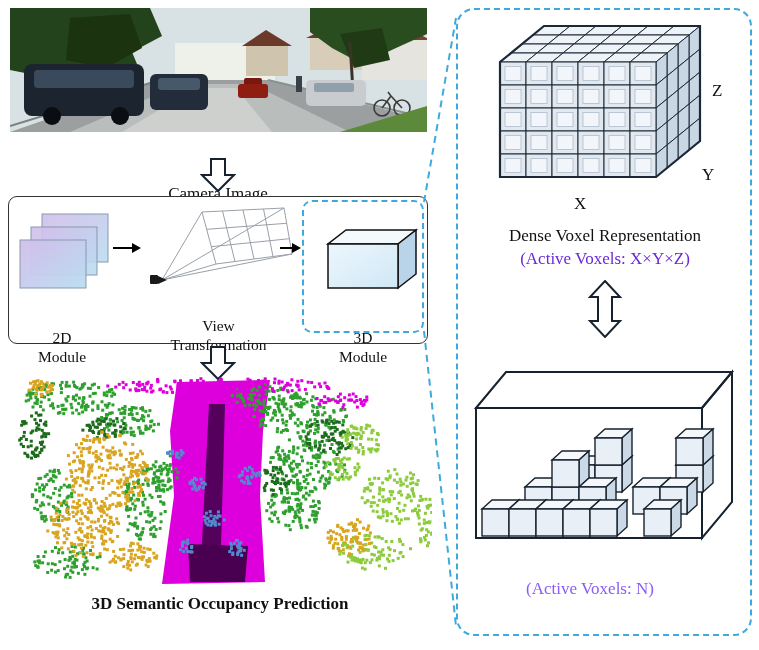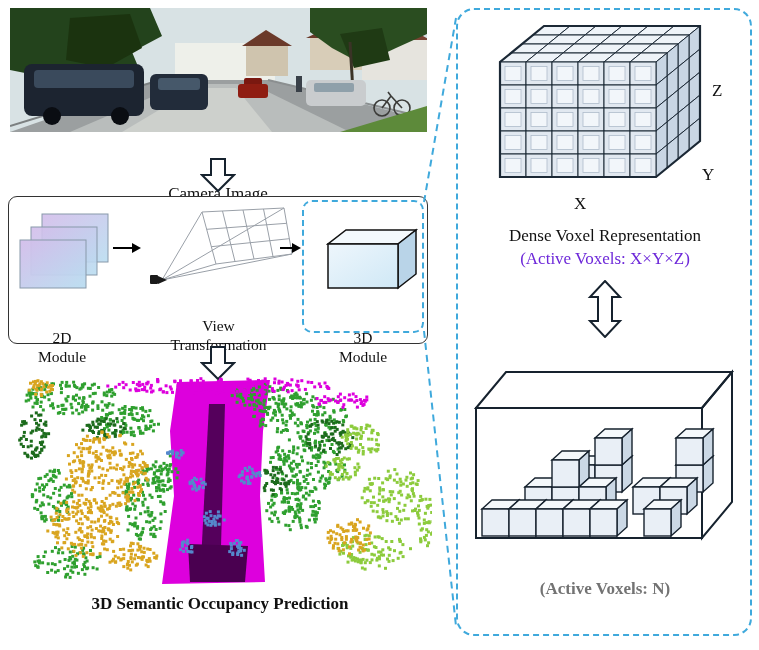--- a/index.html
+++ b/index.html
@@ -2750,15 +2750,15 @@
       <polygon points="103,167 130,167 140,158 113,158" fill="#f4f8fb" stroke="#16222e" stroke-width="1.4"></polygon>
       <polygon points="130,167 140,158 140,185 130,194" fill="#cbd8e5" stroke="#16222e" stroke-width="1.4"></polygon>
       <rect x="103" y="167" width="27" height="27" fill="#e9eff6" stroke="#16222e" stroke-width="1.4"></rect>
       <polygon points="130,167 157,167 167,158 140,158" fill="#f4f8fb" stroke="#16222e" stroke-width="1.4"></polygon>
       <polygon points="157,167 167,158 167,185 157,194" fill="#cbd8e5" stroke="#16222e" stroke-width="1.4"></polygon>
       <rect x="130" y="167" width="27" height="27" fill="#e9eff6" stroke="#16222e" stroke-width="1.4"></rect>
       <polygon points="184,167 211,167 221,158 194,158" fill="#f4f8fb" stroke="#16222e" stroke-width="1.4"></polygon>
       <polygon points="211,167 221,158 221,185 211,194" fill="#cbd8e5" stroke="#16222e" stroke-width="1.4"></polygon>
       <rect x="184" y="167" width="27" height="27" fill="#e9eff6" stroke="#16222e" stroke-width="1.4"></rect>
     </svg>
-  <div class="cap sub-blue" style="left: 460px; top: 579px; width: 290px; color: #737373; font-weight: bold;">(Active Voxels: N)</div>
+  <div class="cap sub-blue" style="left: 445px; top: 579px; width: 290px; color: #8b5cf6;">(Active Voxels: N)</div>
 
 </div>
 
 </body></html>

